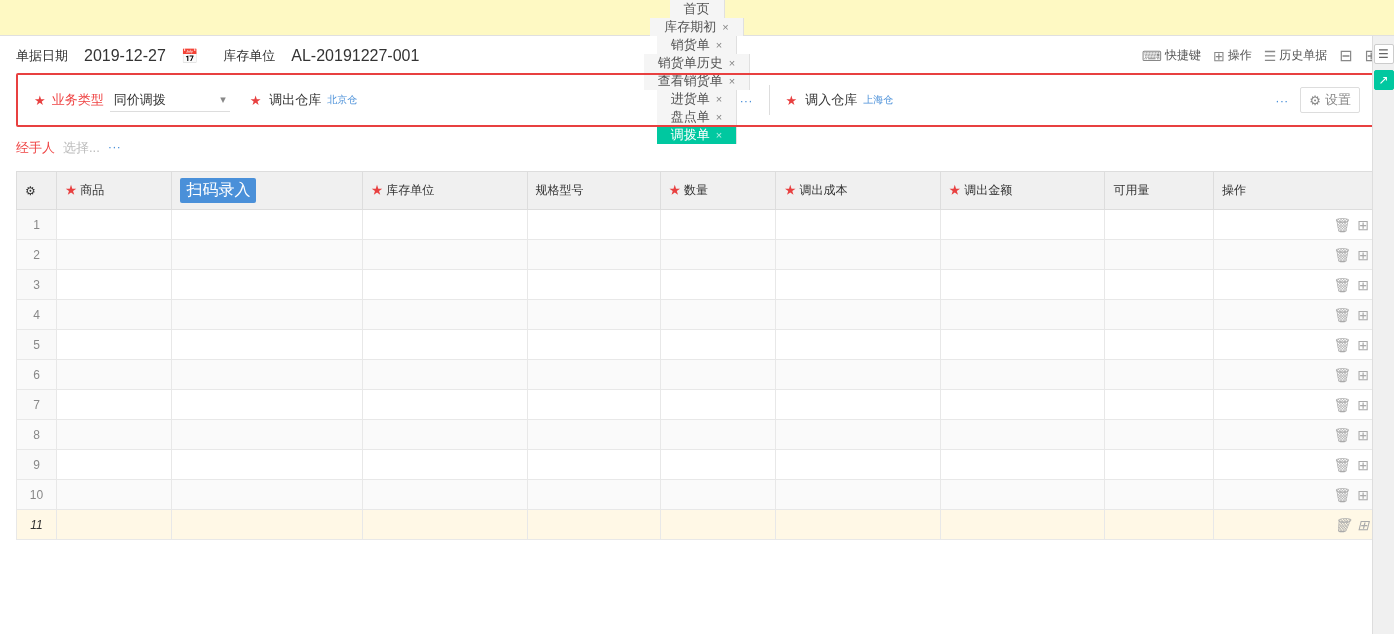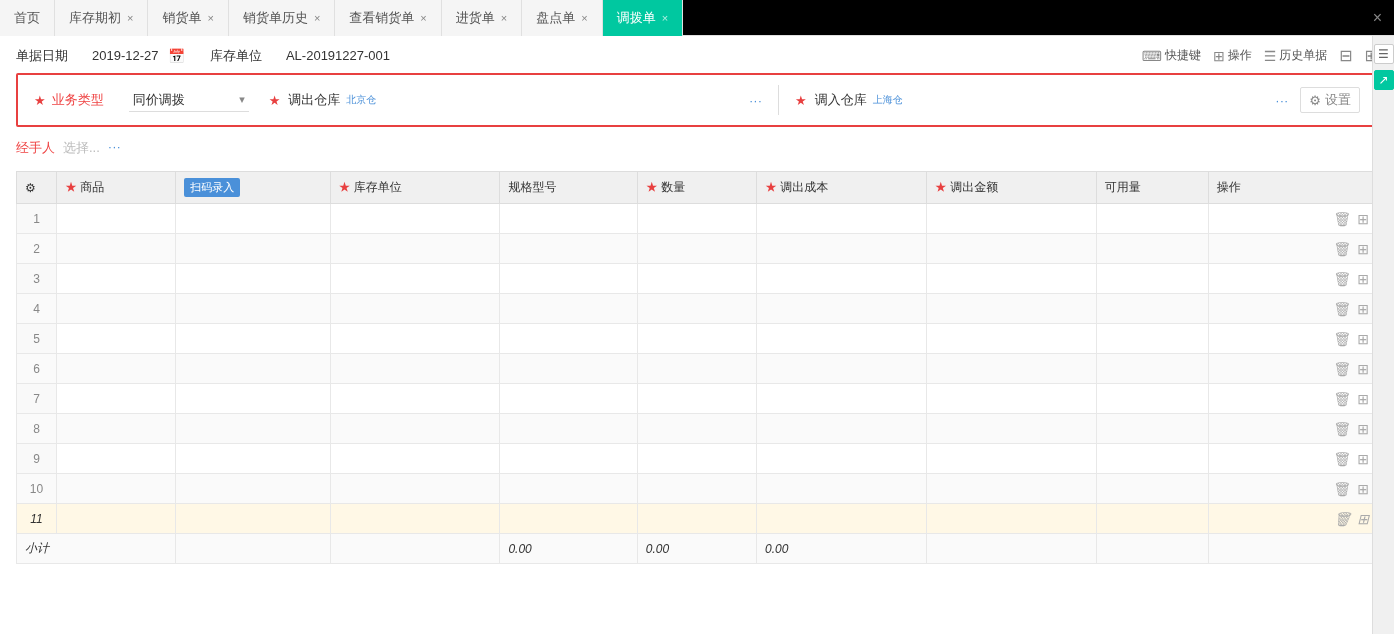--- a/index.html
+++ b/index.html
@@ -3,24 +3,25 @@
   <meta charset="utf-8">
   <style>
     * { box-sizing: border-box; margin: 0; padding: 0; }
     body { font-family: "Microsoft YaHei", Arial, sans-serif; font-size: 13px; color: #333; background: #fff; overflow: hidden; }
 
     
     .tab-bar {
       display: flex;
       align-items: center;
       border-bottom: 1px solid #e0e0e0;
-      background: #000000;
+      background: #fef9c3;
       height: 36px;
       padding-left: 0;
       position: relative;
+      flex-direction: column;
     }
     .tab-item {
       display: flex;
       align-items: center;
       padding: 0 14px;
       height: 36px;
       cursor: pointer;
       font-size: 13px;
       color: #555;
       border-right: 1px solid #e0e0e0;
@@ -56,30 +57,29 @@
     
     .form-header {
       display: flex;
       align-items: center;
       margin-bottom: 12px;
       gap: 24px;
     }
     .form-header .field-group {
       display: flex;
       align-items: center;
-      gap: 10px;
+      gap: 16px;
     }
     .form-header label {
       color: #333;
       font-size: 13px;
     }
     .form-header .value {
       color: #333;
-      font-size: 13px;
-      margin-left: 14px;
+      font-size: 16px;
     }
     .calendar-icon {
       color: #00c8a0;
       cursor: pointer;
       font-size: 14px;
     }
 
     
     .toolbar-right {
       margin-left: auto;
@@ -166,21 +166,20 @@
     .dropdown-btn {
       width: 220px;
       border: none;
       border-bottom: 1px solid #ddd;
       background: transparent;
       cursor: pointer;
       display: flex;
       align-items: center;
       justify-content: space-between;
       padding: 2px 4px;
-      margin-left: 19px;
     }
     .dropdown-arrow {
       color: #888;
       font-size: 11px;
     }
     .field-more {
       color: #4a90d9;
       cursor: pointer;
     }
 
@@ -230,21 +229,21 @@
       font-weight: normal;
       color: #333;
       font-style: italic;
     }
     .scan-btn {
       background: #4a90d9;
       color: #fff;
       border: none;
       border-radius: 2px;
       padding: 2px 6px;
-      font-size: 11px;
+      font-size: 16px;
       cursor: pointer;
     }
     .table-op-icons {
       display: flex;
       gap: 6px;
       justify-content: flex-end;
       align-items: center;
     }
     .op-icon {
       color: #aaa;
@@ -630,31 +629,20 @@
       <td></td>
       <td></td>
       <td></td>
       <td>
         <div class="table-op-icons">
           <span class="op-icon">🗑</span>
           <span class="op-icon">⊞</span>
         </div>
       </td>
     </tr>
-          <tr class="subtotal-row">
-  <td colspan="2" style="text-align:left;padding-left:8px;">小计</td>
-  <td></td>
-  <td></td>
-  <td>0.00</td>
-  <td>0.00</td>
-  <td>0.00</td>
-  <td></td>
-  <td></td>
-  <td></td>
-</tr>
         </tbody>
     </table>
   </div>
 </div>
 
 <div class="right-sidebar">
   <div class="sidebar-icon-btn">☰</div>
   <div class="sidebar-icon-btn green">↗</div>
 </div>
 

